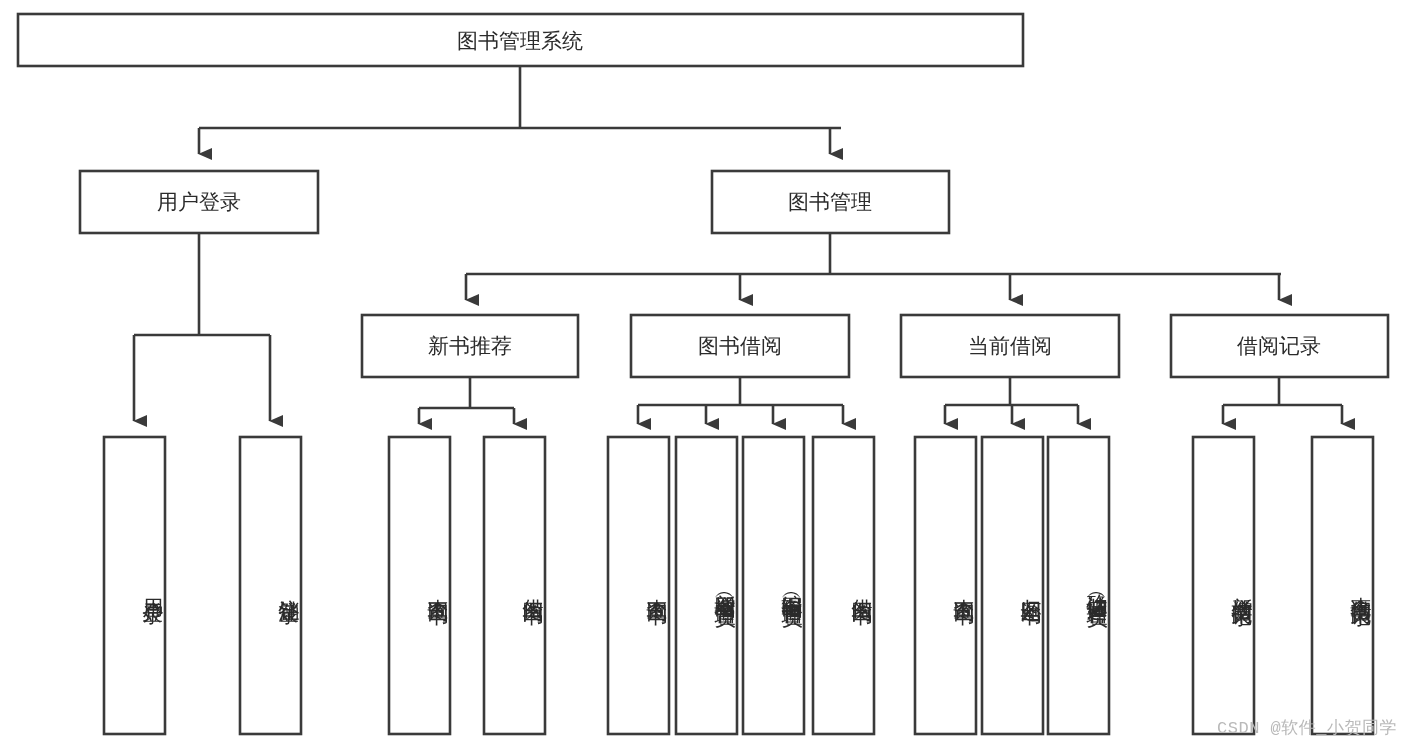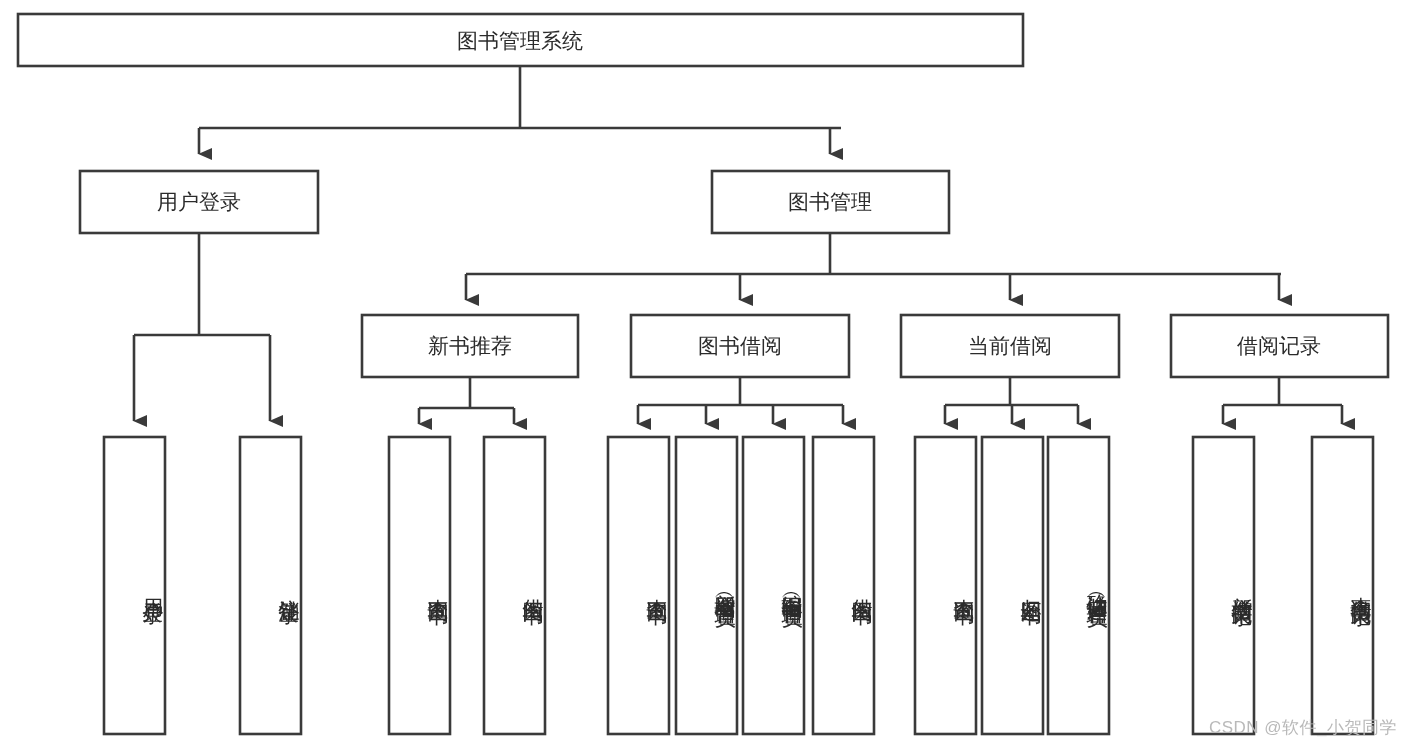--- a/index.html
+++ b/index.html
@@ -61,21 +61,21 @@
     color: #2b2b2b;
     letter-spacing: 2px;
     text-align: center;
     pointer-events: none;
     user-select: none;
   }
   .watermark {
     position: absolute;
     right: 8px;
     bottom: 8px;
-    font-family: Liberation Sans, sans-serif;
+    font-family: Liberation Mono, monospace;
     font-size: 17px;
     color: #b9b9b9;
     letter-spacing: 0.5px;
     white-space: nowrap;
   }
 </style>
 </head>
 <body>
 
 <div id="diagram-root">

